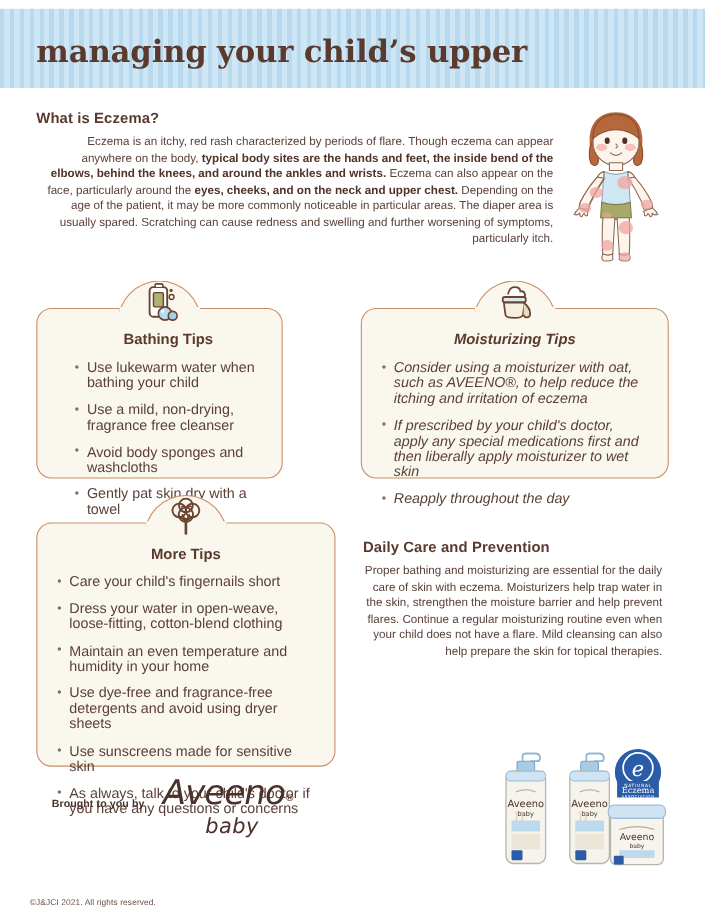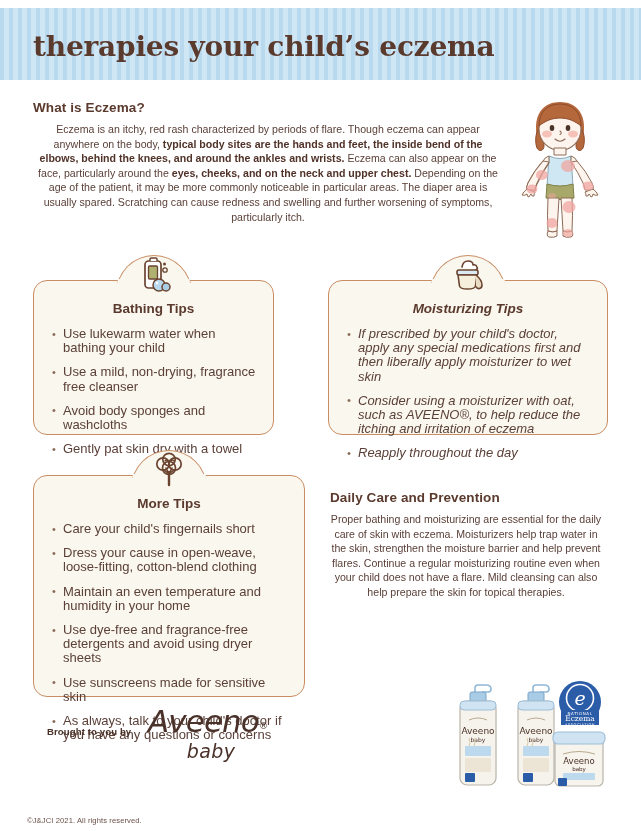--- a/index.html
+++ b/index.html
@@ -49,21 +49,21 @@
     font-weight: 700;
     color: #5b3a2e;
     margin: 0 0 7px 0;
     letter-spacing: 0.1px;
   }
   .body-copy {
     font-size: 10.6px;
     line-height: 14.6px;
     color: #5b4038;
     margin: 0;
-    text-align: center;
+    text-align: right;
   }
   .body-copy b { font-weight: 700; color: #503228; }
 
   
   #child-figure {
     position: absolute;
     left: 508px; top: 96px;
     width: 104px; height: 146px;
   }
 
@@ -131,21 +131,21 @@
     margin-bottom: 10px;
   }
   .tip-list li:before {
     content: "\2022";
     position: absolute;
     left: 0; top: -0.5px;
     color: #8a6a56;
     font-size: 11px;
   }
 
-  #card-bathing    { left: 33px;  top: 280px; width: 241px; height: 155px; }
+  #card-bathing    { left: 33px;  top: 280px; width: 224px; height: 155px; padding-left: 16px; }
   #card-moisturizing { left: 328px; top: 280px; width: 280px; height: 155px; font-style: italic; }
   #card-more       { left: 33px;  top: 475px; width: 272px; height: 222px; }
 
   
   #daily-care {
     position: absolute;
     left: 330px; top: 490px;
     width: 272px;
   }
 
@@ -198,21 +198,21 @@
     font-size: 7.6px;
     color: #6a5148;
     letter-spacing: 0.1px;
     margin-top: 19px;
   }
 </style>
 </head>
 <body>
 
 <div id="header-band"></div>
-<div id="header-title">therapies your child’s eczema</div>
+<div id="header-title">managing your child’s upper</div>
 
 <div id="intro-block">
   <div class="section-heading">What is Eczema?</div>
   <p class="body-copy" id="intro-paragraph"><span>Eczema is an itchy, red rash characterized by periods of flare. Though eczema can appear anywhere on the body, </span><b>typical body sites are the hands and feet, the inside bend of the elbows, behind the knees, and around the ankles and wrists.</b><span> Eczema can also appear on the face, particularly around the </span><b>eyes, cheeks, and on the neck and upper chest.</b><span> Depending on the age of the patient, it may be more commonly noticeable in particular areas. The diaper area is usually spared.  Scratching can cause redness and swelling and further worsening of symptoms, particularly itch.</span></p>
 </div>
 
 <div id="child-figure">
   <svg viewBox="0 0 104 146" width="104" height="146">
 
     <path d="M52 6 C36 6 28 17 28 31 C28 41 30 47 32 50 L35 36 L69 36 L72 50 C74 47 76 41 76 31 C76 17 68 6 52 6 Z" fill="#b5683c"></path>
@@ -302,22 +302,22 @@
   <div class="card-icon">
     <svg viewBox="0 0 40 38" width="40" height="38">
       <path d="M14 10 q1 -6 6 -6 q5 0 5 4 q3 -1 4 2 q1 2 -1 3" fill="#ffffff" stroke="#6b4430" stroke-width="1.6" stroke-linecap="round" stroke-linejoin="round"></path>
       <rect x="9" y="13" width="21" height="5" rx="2" fill="#dbeaf3" stroke="#6b4430" stroke-width="1.6"></rect>
       <path d="M10 18 h19 l-1.5 11 q-0.4 3 -8 3 q-7.6 0 -8 -3 Z" fill="#f6efdc" stroke="#6b4430" stroke-width="1.6" stroke-linejoin="round"></path>
       <path d="M28 18 q6 5 6 10 q0 3 -2.5 3.5 q-2.5 0.5 -3.5 -2" fill="#e8dcc2" stroke="#6b4430" stroke-width="1.6" stroke-linejoin="round"></path>
     </svg>
   </div>
   <div class="card-title">Moisturizing Tips</div>
   <ul class="tip-list">
+    <li>Consider using a moisturizer with oat, such as AVEENO®, to help reduce the itching and irritation of eczema</li>
     <li>If prescribed by your child's doctor, apply any special medications first and then liberally apply moisturizer to wet skin</li>
-    <li>Consider using a moisturizer with oat, such as AVEENO®, to help reduce the itching and irritation of eczema</li>
     <li>Reapply throughout the day</li>
   </ul>
 </div>
 
 <div class="tip-card" id="card-more">
   <div class="card-notch">
       <div class="arch"></div>
     </div>
   <div class="notch-mask"></div>
   <div class="card-icon">
@@ -328,21 +328,21 @@
       <circle cx="20" cy="16" r="6.5" fill="none" stroke="#6b4430" stroke-width="1.7"></circle>
       <path d="M16 9 q1.5 -2 3 0" fill="none" stroke="#6b4430" stroke-width="1.3" stroke-linecap="round"></path>
       <path d="M22 9 q1.5 -2 3 0" fill="none" stroke="#6b4430" stroke-width="1.3" stroke-linecap="round"></path>
       <path d="M20 33 v-13" stroke="#6b4430" stroke-width="2.4" stroke-linecap="round"></path>
       <path d="M20 22 l-5 -4 M20 22 l5 -4 M20 22 l-3 -6 M20 22 l3 -6" stroke="#6b4430" stroke-width="1.6" stroke-linecap="round"></path>
     </svg>
   </div>
   <div class="card-title">More Tips</div>
   <ul class="tip-list">
     <li>Care your child's fingernails short</li>
-    <li>Dress your cause in open-weave, loose-fitting, cotton-blend clothing</li>
+    <li>Dress your water in open-weave, loose-fitting, cotton-blend clothing</li>
     <li>Maintain an even temperature and humidity in your home</li>
     <li>Use dye-free and fragrance-free detergents and avoid using dryer sheets</li>
     <li>Use sunscreens made for sensitive skin</li>
     <li>As always, talk to your child's doctor if you have any questions or concerns</li>
   </ul>
 </div>
 
 <div id="daily-care">
   <div class="section-heading">Daily Care and Prevention</div>
   <p class="body-copy">Proper bathing and moisturizing are essential for the daily care of skin with eczema. Moisturizers help trap water in the skin, strengthen the moisture barrier and help prevent flares. Continue a regular moisturizing routine even when your child does not have a flare. Mild cleansing can also help prepare the skin for topical therapies.</p>

